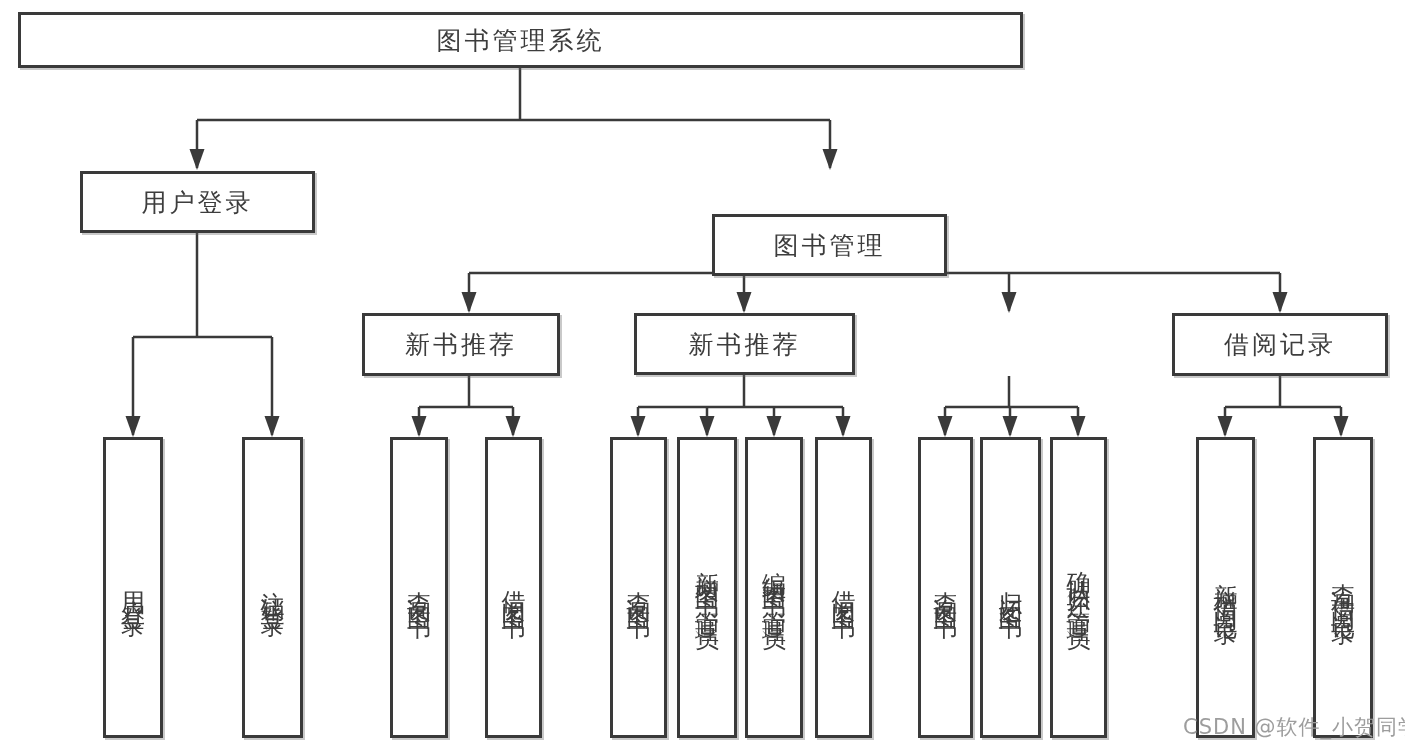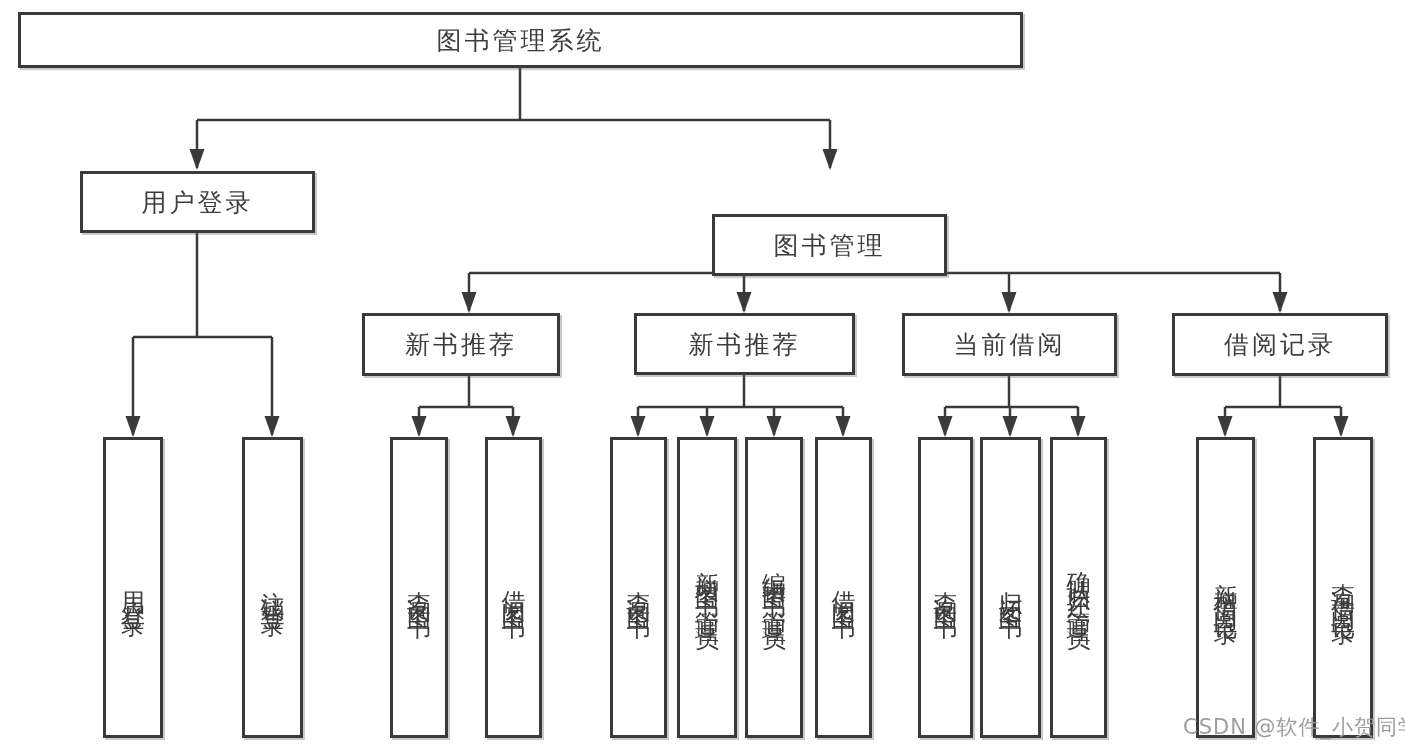--- a/index.html
+++ b/index.html
@@ -123,23 +123,20 @@
   <div class="hbox" style="left:712px;top:171px;width:235px;height:62px;margin-top:43px;">
     <span>图书管理</span>
   </div>
 
   <div class="hbox" style="left:362px;top:313px;width:198px;height:63px;">
     <span>新书推荐</span>
   </div>
   <div class="hbox" style="left:634px;top:313px;width:221px;height:62px;">
     <span>新书推荐</span>
   </div>
-  <div class="hbox" style="left:902px;top:313px;width:215px;height:63px;">
-    <span>当前借阅</span>
-  </div>
   <div class="hbox" style="left:1172px;top:313px;width:216px;height:63px;">
     <span>借阅记录</span>
   </div>
 
   <div class="vbox" style="left:103px;width:60px;">
     <span class="vlabel">用户登录</span>
   </div>
   <div class="vbox" style="left:242px;width:61px;">
     <span class="vlabel">注销登录</span>
   </div>

